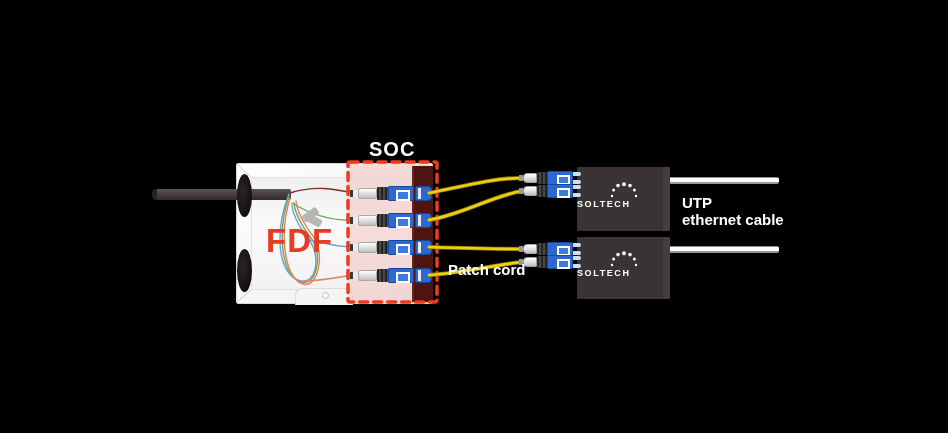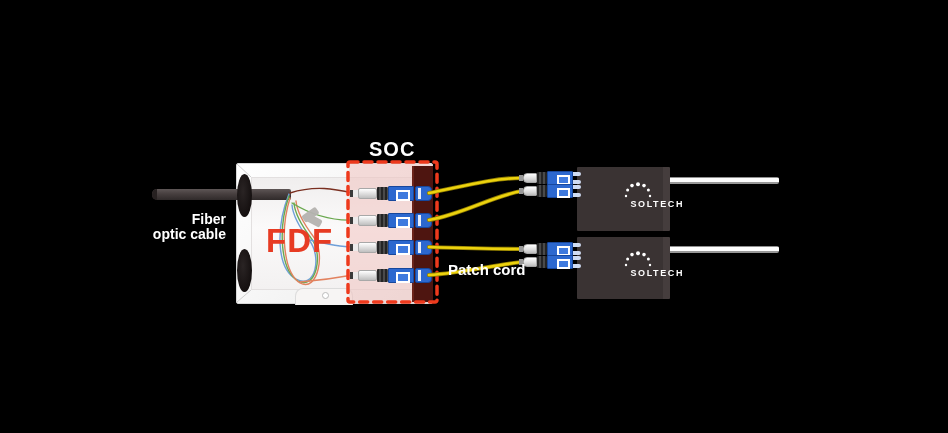--- a/index.html
+++ b/index.html
@@ -66,21 +66,21 @@
     background:linear-gradient(180deg,#ffffff 0%,#d8d8d8 65%,#bdbdbd 100%);border:1px solid #a5a5a5;box-sizing:border-box;}
   .plug-conn .crimp{position:absolute;left:18px;top:1px;width:10px;height:12px;
     background:repeating-linear-gradient(90deg,#242424 0 2px,#4a4a4a 2px 4px);border-radius:1px;}
   .plug-conn .body{position:absolute;left:28px;top:0;width:26px;height:14px;background:#2c68cf;border:1px solid #17479c;box-sizing:border-box;border-radius:1px;}
   .plug-conn .body .sq{position:absolute;right:2px;top:3px;width:9px;height:6px;border:2px solid #fff;background:#3f7ade;}
   .plug-conn .prong-t{position:absolute;left:54px;top:1px;width:8px;height:4px;background:#cfdcf2;border-radius:0 2px 2px 0;}
   .plug-conn .prong-b{position:absolute;left:54px;top:9px;width:8px;height:4px;background:#cfdcf2;border-radius:0 2px 2px 0;}
 
   
   .device{left:577px;width:93px;background:linear-gradient(90deg,#3a3333 0 86px,#453d3d 86px);border-radius:1px;}
-  .device .logo{position:absolute;left:14px;width:100%;text-align:right;}
+  .device .logo{position:absolute;left:0;width:100%;text-align:left;}
   .device .brand{display:block;margin-top:1px;color:#fff;font-size:9px;font-weight:700;letter-spacing:1.6px;}
 
   
   .utp{left:668px;width:111px;height:7px;
     background:linear-gradient(180deg,#8f8f8f 0 1px,#fdfdfd 1px 5px,#989898 5px);border-radius:0 2px 2px 0;}
 
   
   .lbl{color:#fff;font-weight:700;}
   .lbl-fiber{left:118px;top:212px;width:108px;text-align:right;font-size:14px;line-height:15px;}
   .lbl-fiber span{display:block;}
@@ -256,21 +256,21 @@
       <span class="body">
         <i class="sq"></i>
       </span>
       <span class="prong-t"></span>
       <span class="prong-b"></span>
   </div>
 
   <div class="abs utp" style="top:177px;z-index:7;"></div>
   <div class="abs utp" style="top:246px;z-index:7;"></div>
 
-  <div class="abs lbl lbl-fiber" style="z-index:10;">
-    <span>Fiber</span>
-    <span>optic cable</span>
-  </div>
   <div class="abs lbl lbl-fdf" style="z-index:10;">FDF</div>
   <div class="abs lbl lbl-soc" style="z-index:10;">SOC</div>
   <div class="abs lbl lbl-patch" style="z-index:10;">Patch cord</div>
+  <div class="abs lbl lbl-utp" style="z-index:10;">
+    <span>UTP</span>
+    <span>ethernet cable</span>
+  </div>
 
 </div>
 
 </body></html>

